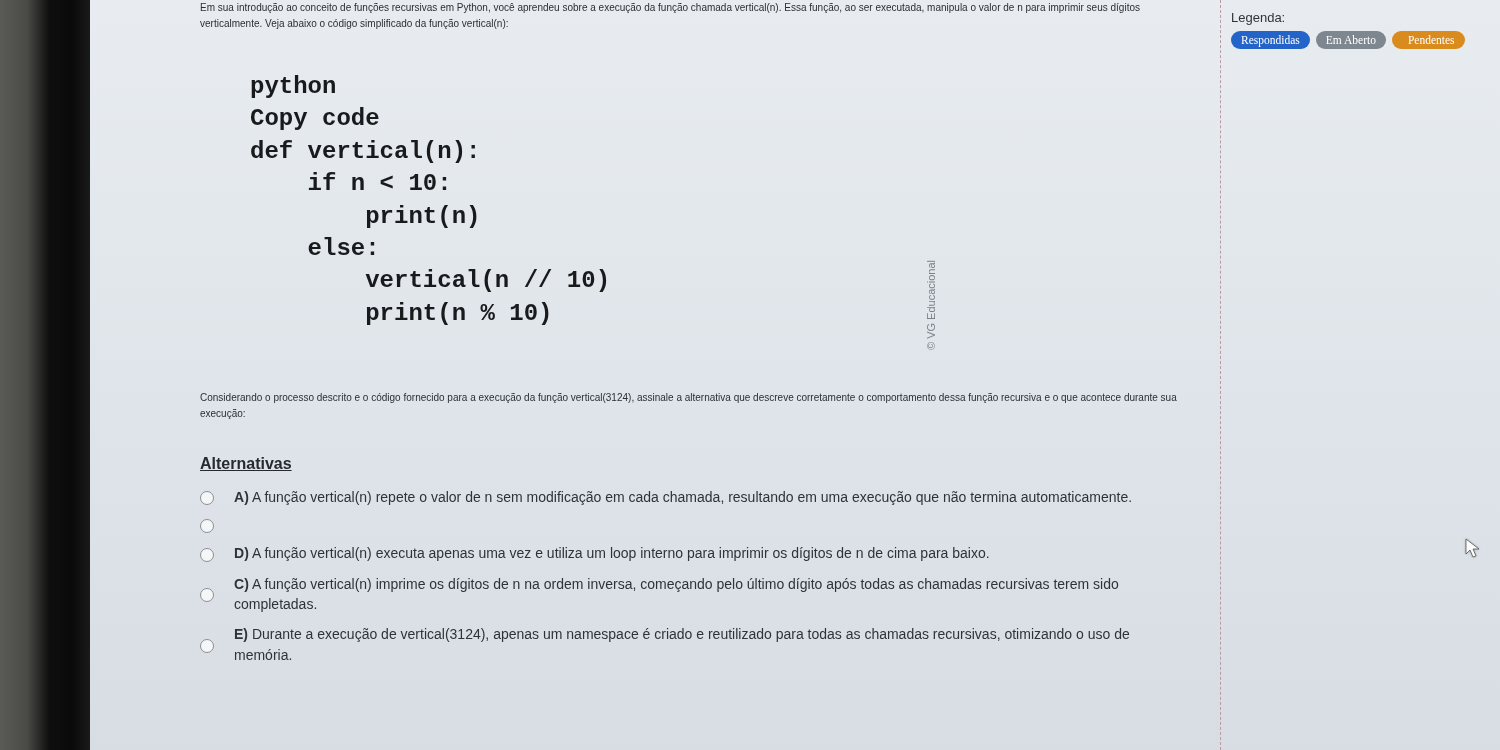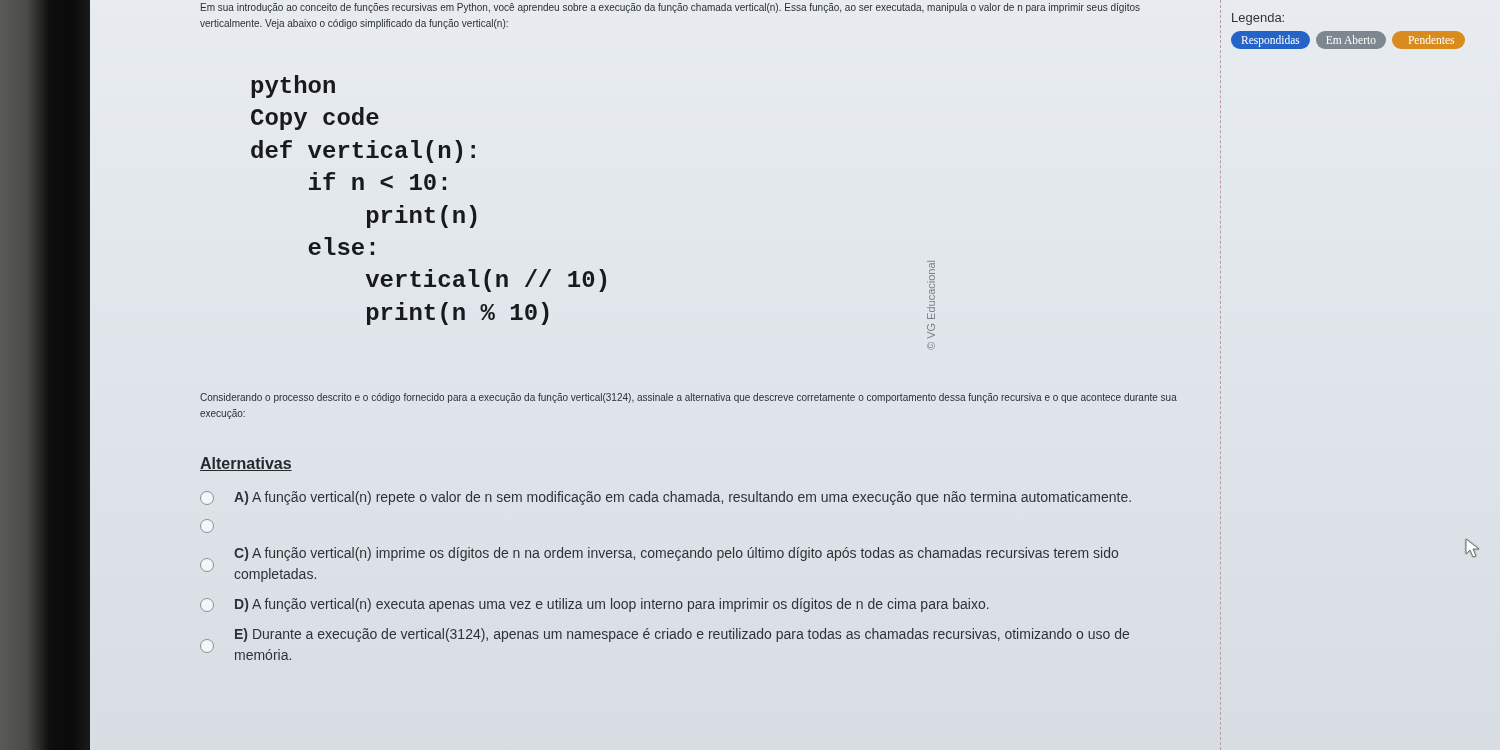--- a/index.html
+++ b/index.html
@@ -59,26 +59,26 @@
           <input type="radio" name="alt" class="alt-radio" style="">
           <div class="alt-text"><b><span>A</span>)</b> <span>A função vertical(n) repete o valor de n sem modificação em cada chamada, resultando em uma execução que não termina automaticamente.</span></div>
         </div>
 
         <div class="alt-row">
           <input type="radio" name="alt" class="alt-radio" style="">
         </div>
 
         <div class="alt-row">
           <input type="radio" name="alt" class="alt-radio" style="">
-          <div class="alt-text"><b><span>C</span>)</b> <span>A função vertical(n) imprime os dígitos de n na ordem inversa, começando pelo último dígito após todas as chamadas recursivas terem sido completadas.</span></div>
+          <div class="alt-text"><b><span>D</span>)</b> <span>A função vertical(n) executa apenas uma vez e utiliza um loop interno para imprimir os dígitos de n de cima para baixo.</span></div>
         </div>
 
         <div class="alt-row">
           <input type="radio" name="alt" class="alt-radio" style="">
-          <div class="alt-text"><b><span>D</span>)</b> <span>A função vertical(n) executa apenas uma vez e utiliza um loop interno para imprimir os dígitos de n de cima para baixo.</span></div>
+          <div class="alt-text"><b><span>C</span>)</b> <span>A função vertical(n) imprime os dígitos de n na ordem inversa, começando pelo último dígito após todas as chamadas recursivas terem sido completadas.</span></div>
         </div>
 
         <div class="alt-row">
           <input type="radio" name="alt" class="alt-radio" style="">
           <div class="alt-text"><b><span>E</span>)</b> <span>Durante a execução de vertical(3124), apenas um namespace é criado e reutilizado para todas as chamadas recursivas, otimizando o uso de memória.</span></div>
         </div>
 
       </div>
 
       <div class="side-col">

